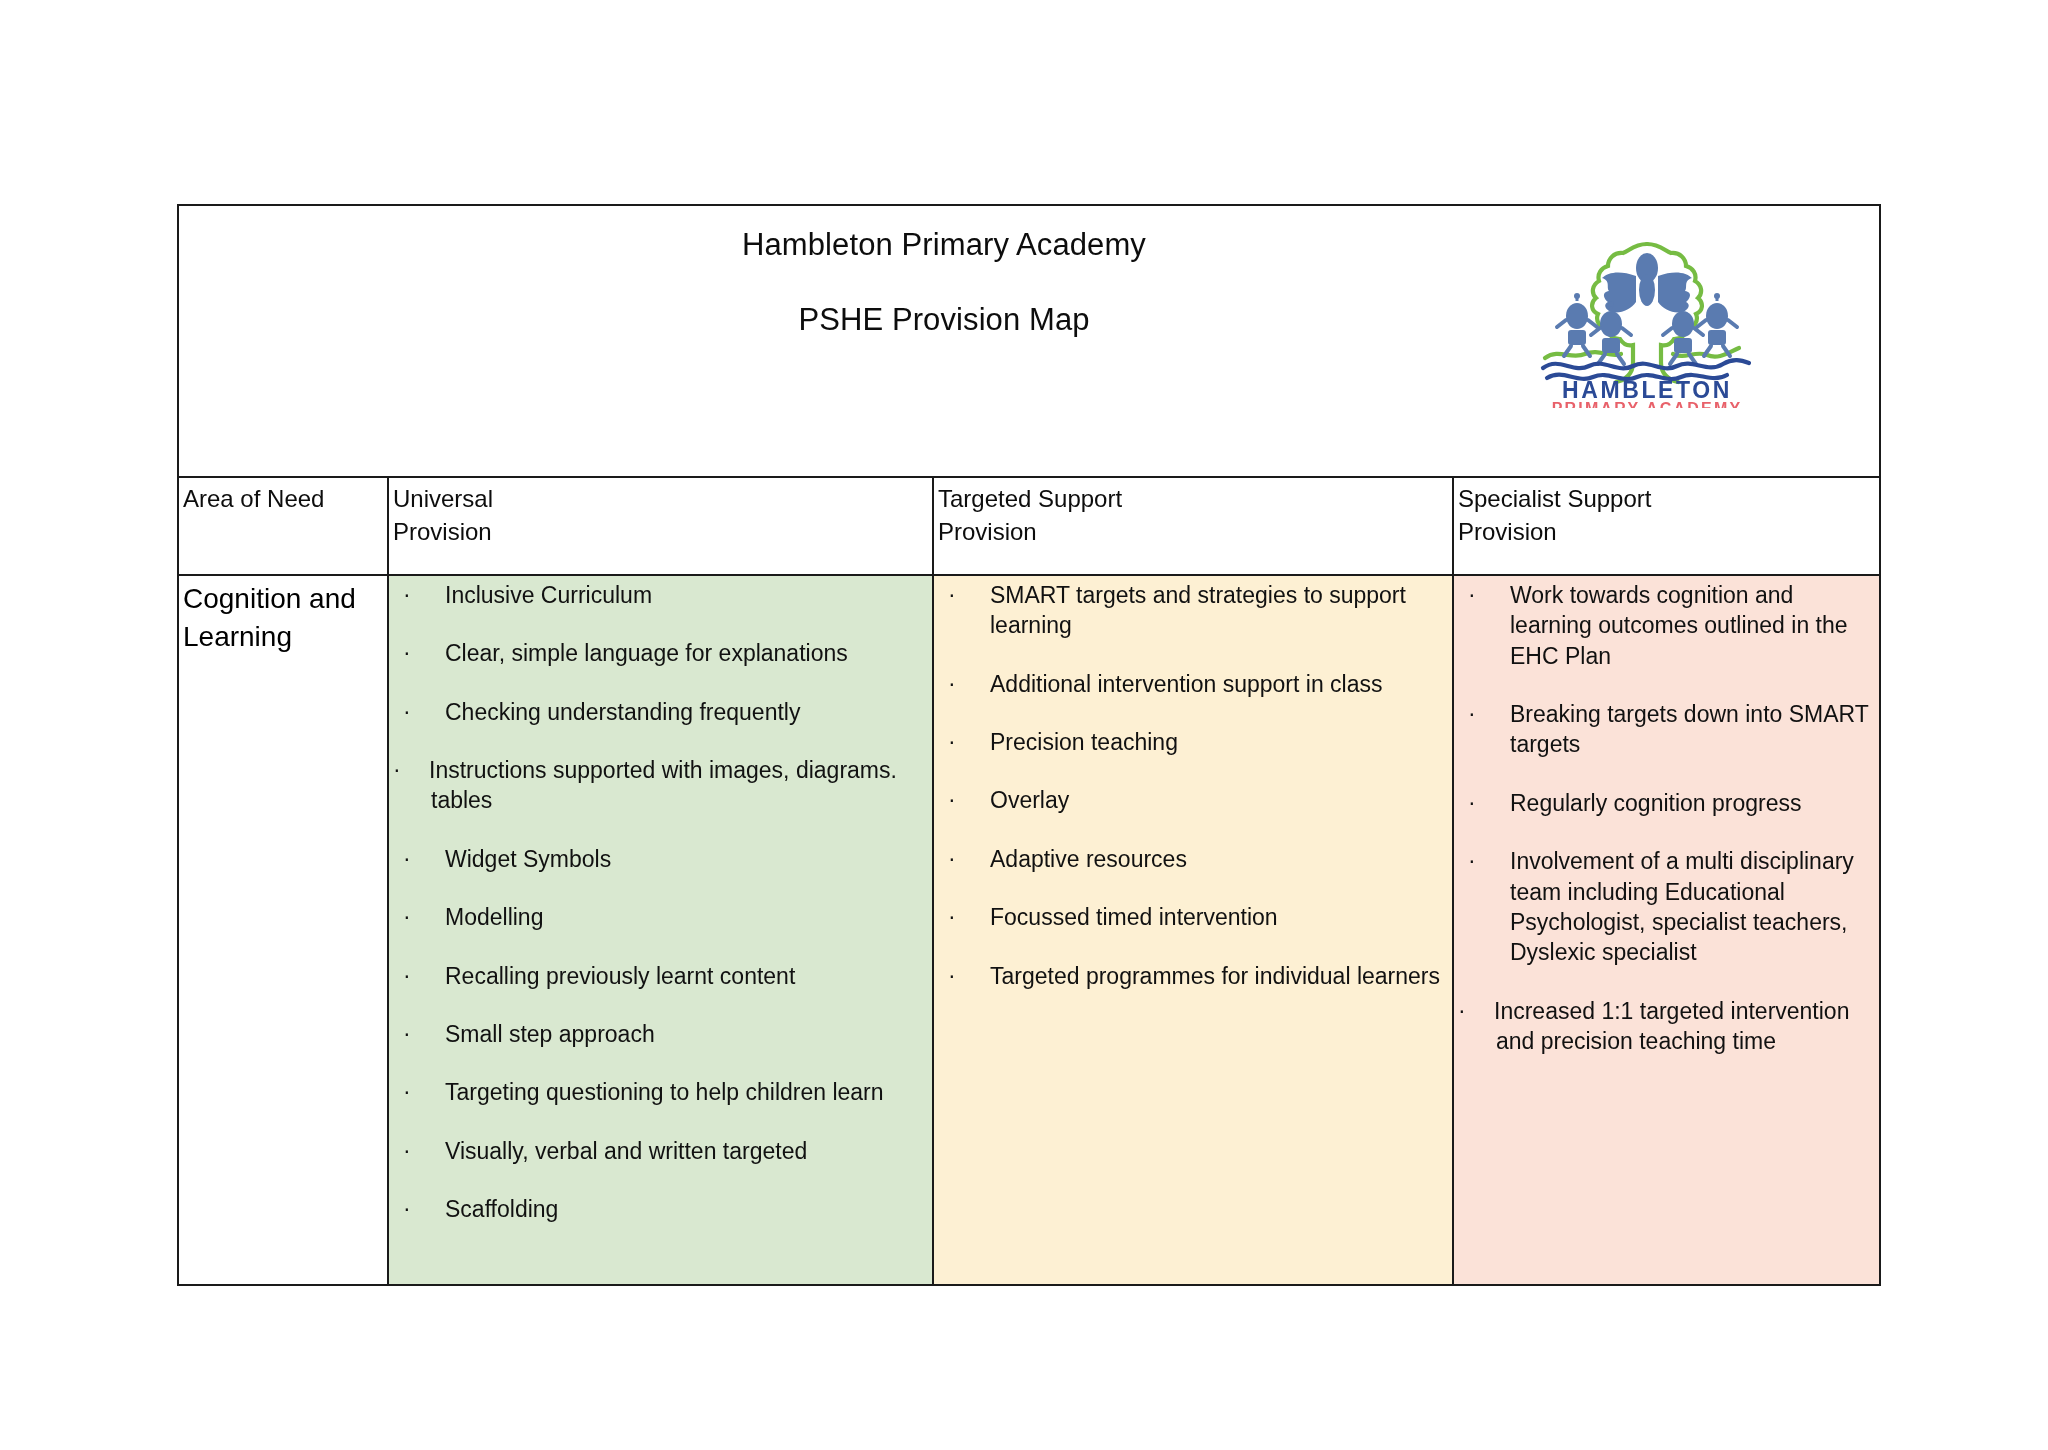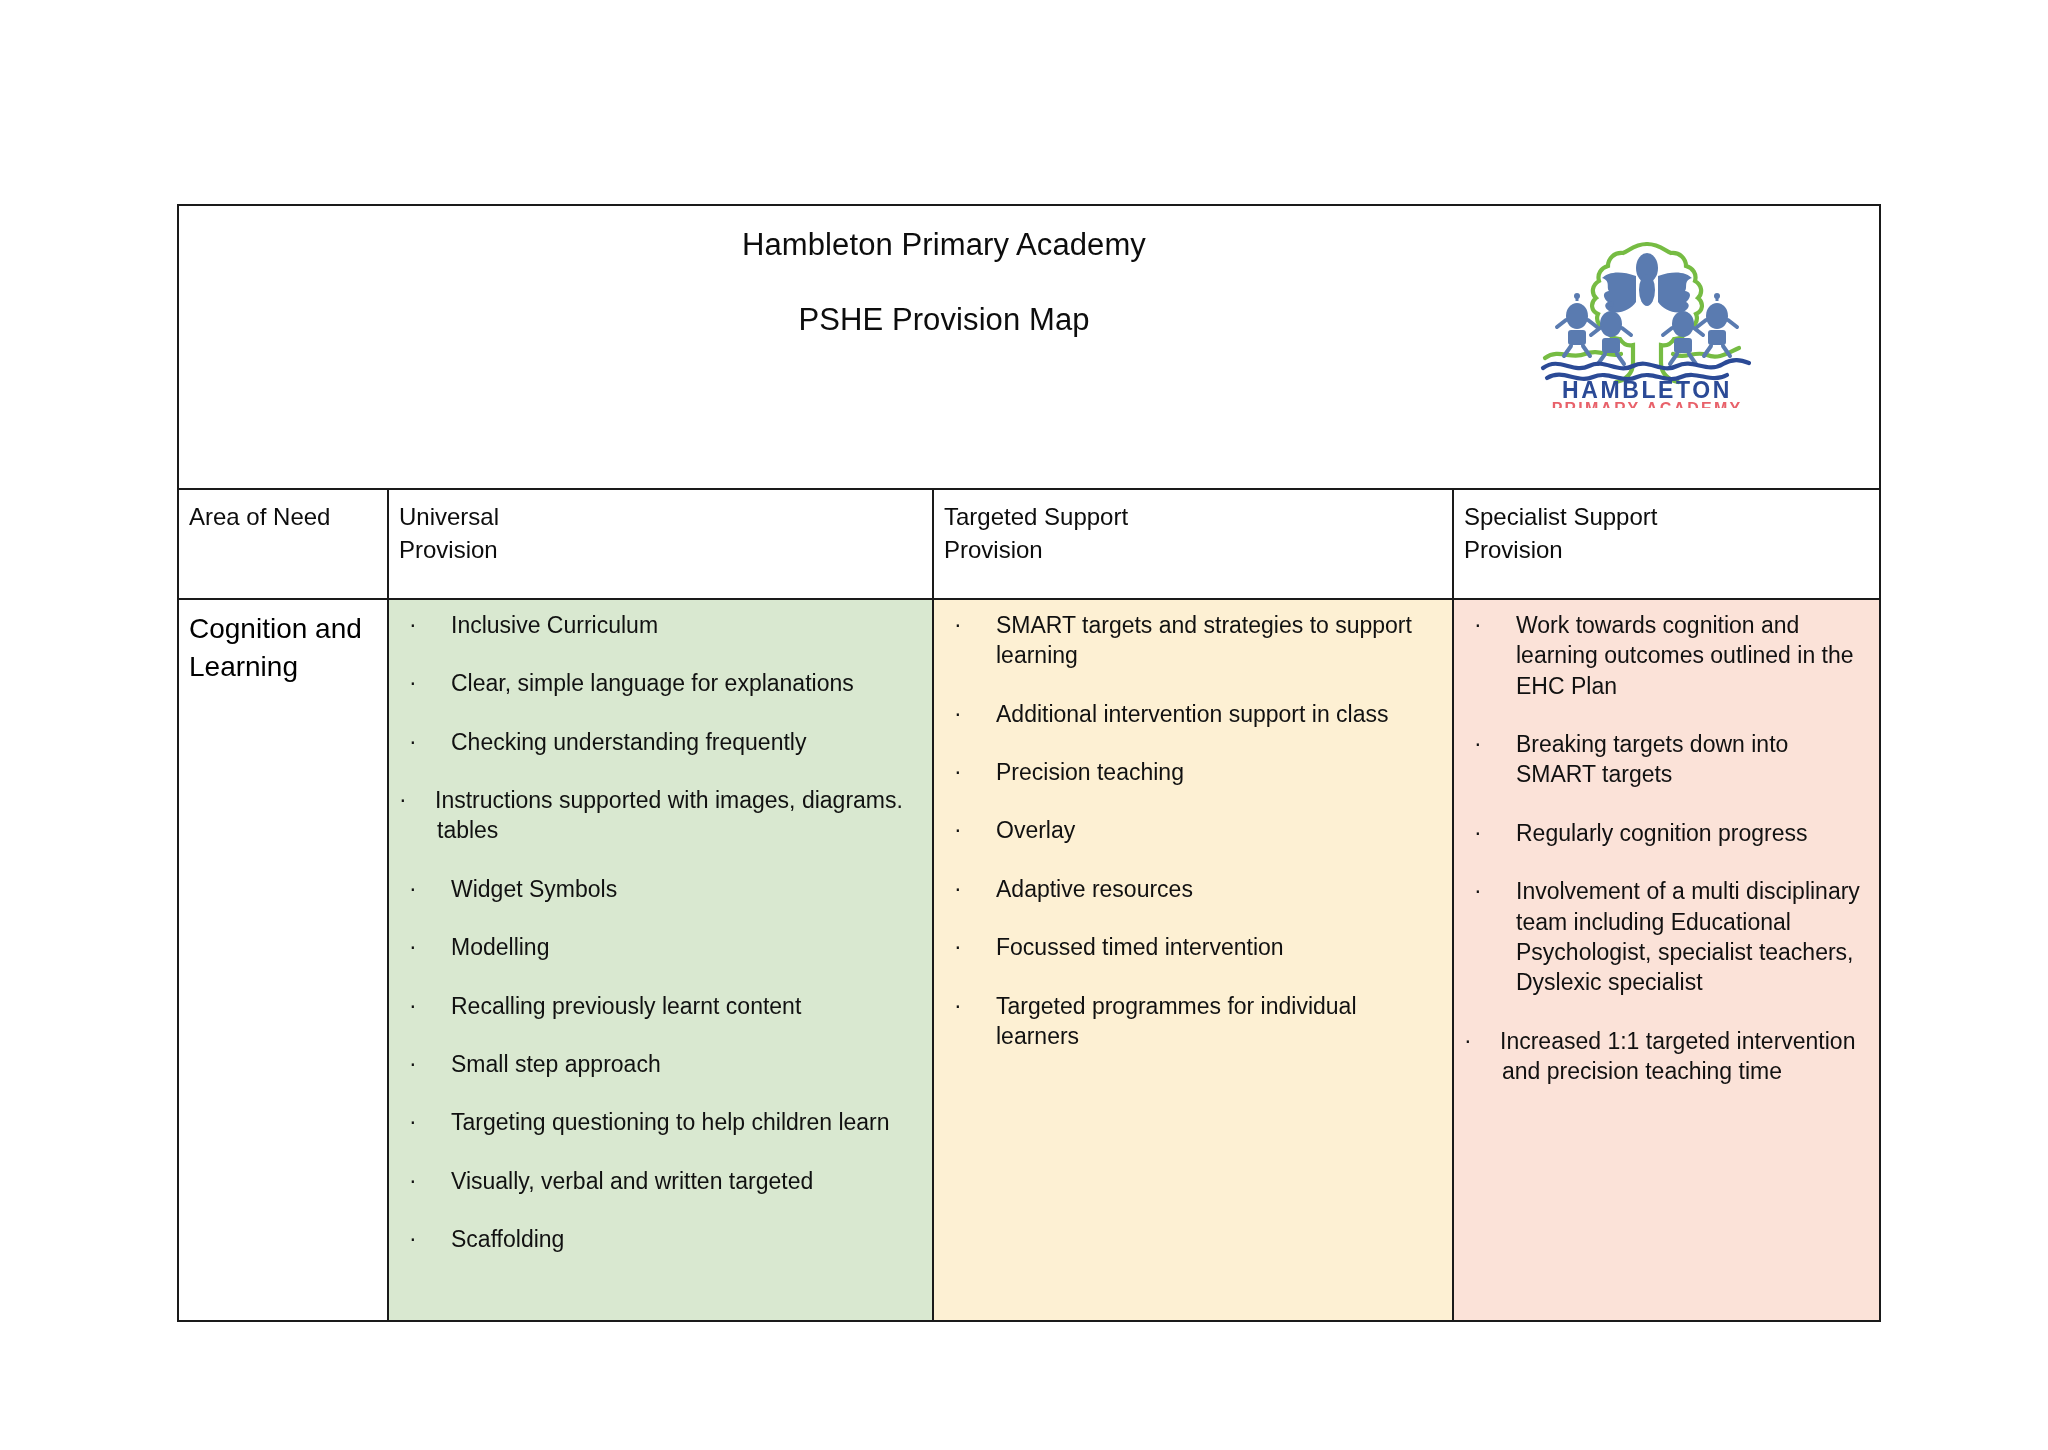--- a/index.html
+++ b/index.html
@@ -24,21 +24,21 @@
     position: absolute;
     left: 177px;
     top: 204px;
     width: 1704px;
     border-collapse: collapse;
     table-layout: fixed;
   }
   .doc-table td {
     border: 2px solid #1a1a1a;
     vertical-align: top;
-    padding: 10px;
+    padding: 4px;
   }
 
   
   .title-cell {
     height: 262px;
     position: relative;
     padding: 0;
   }
   .title-stack {
     position: absolute;

